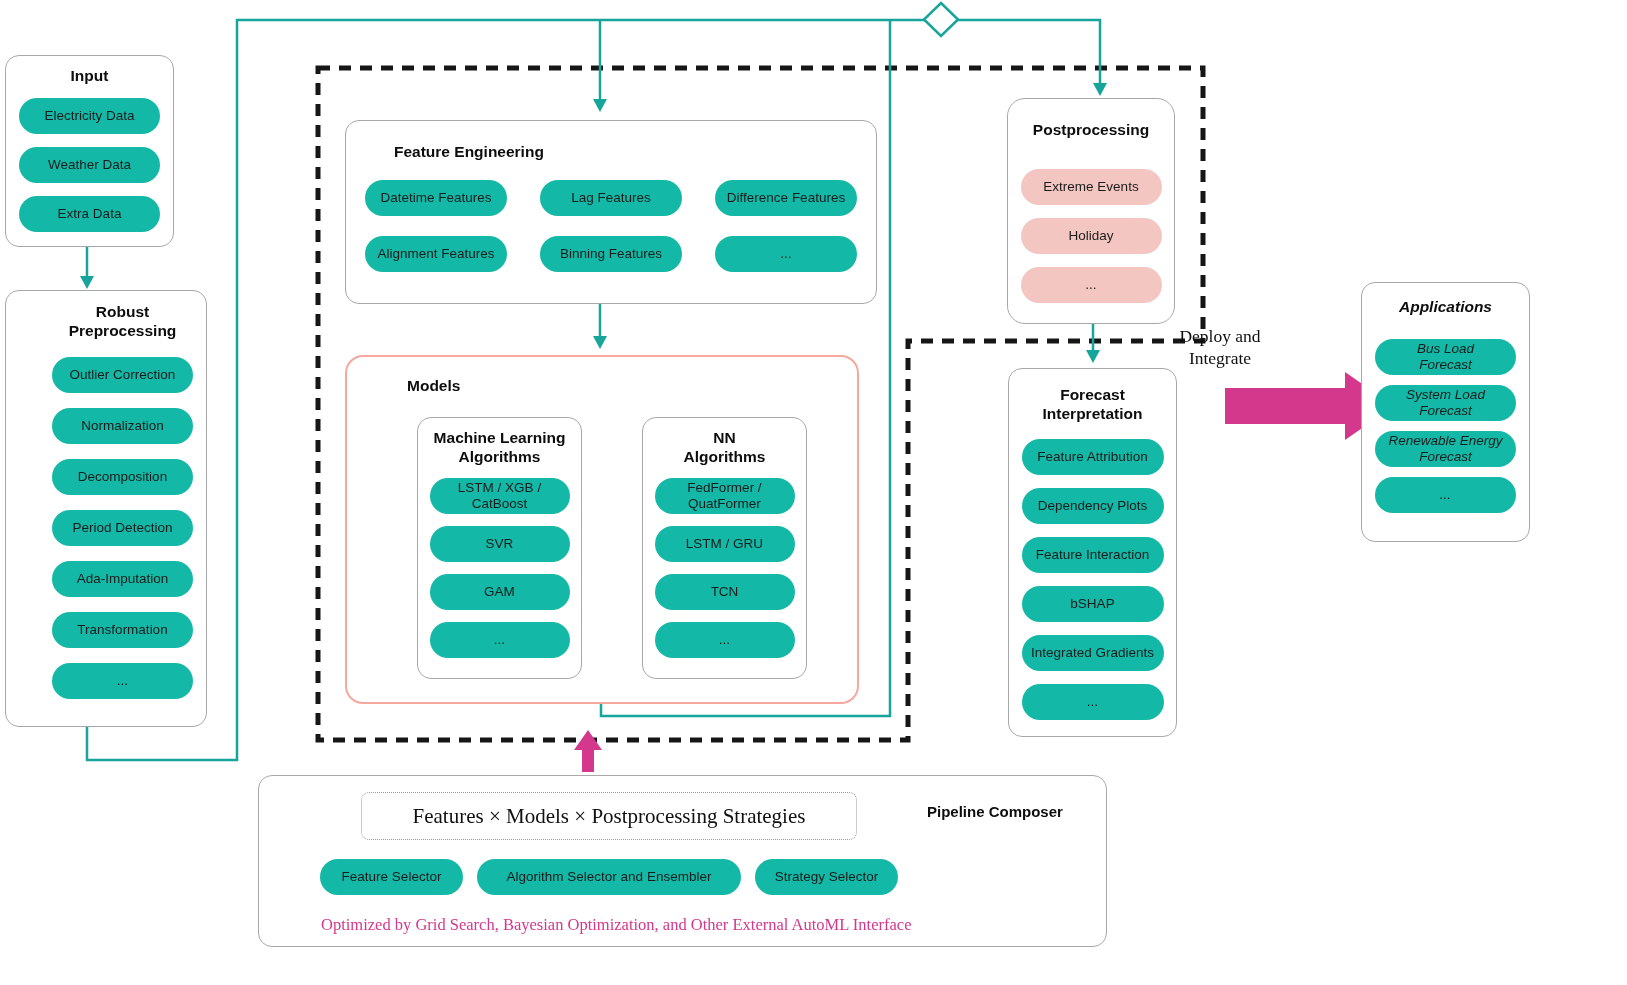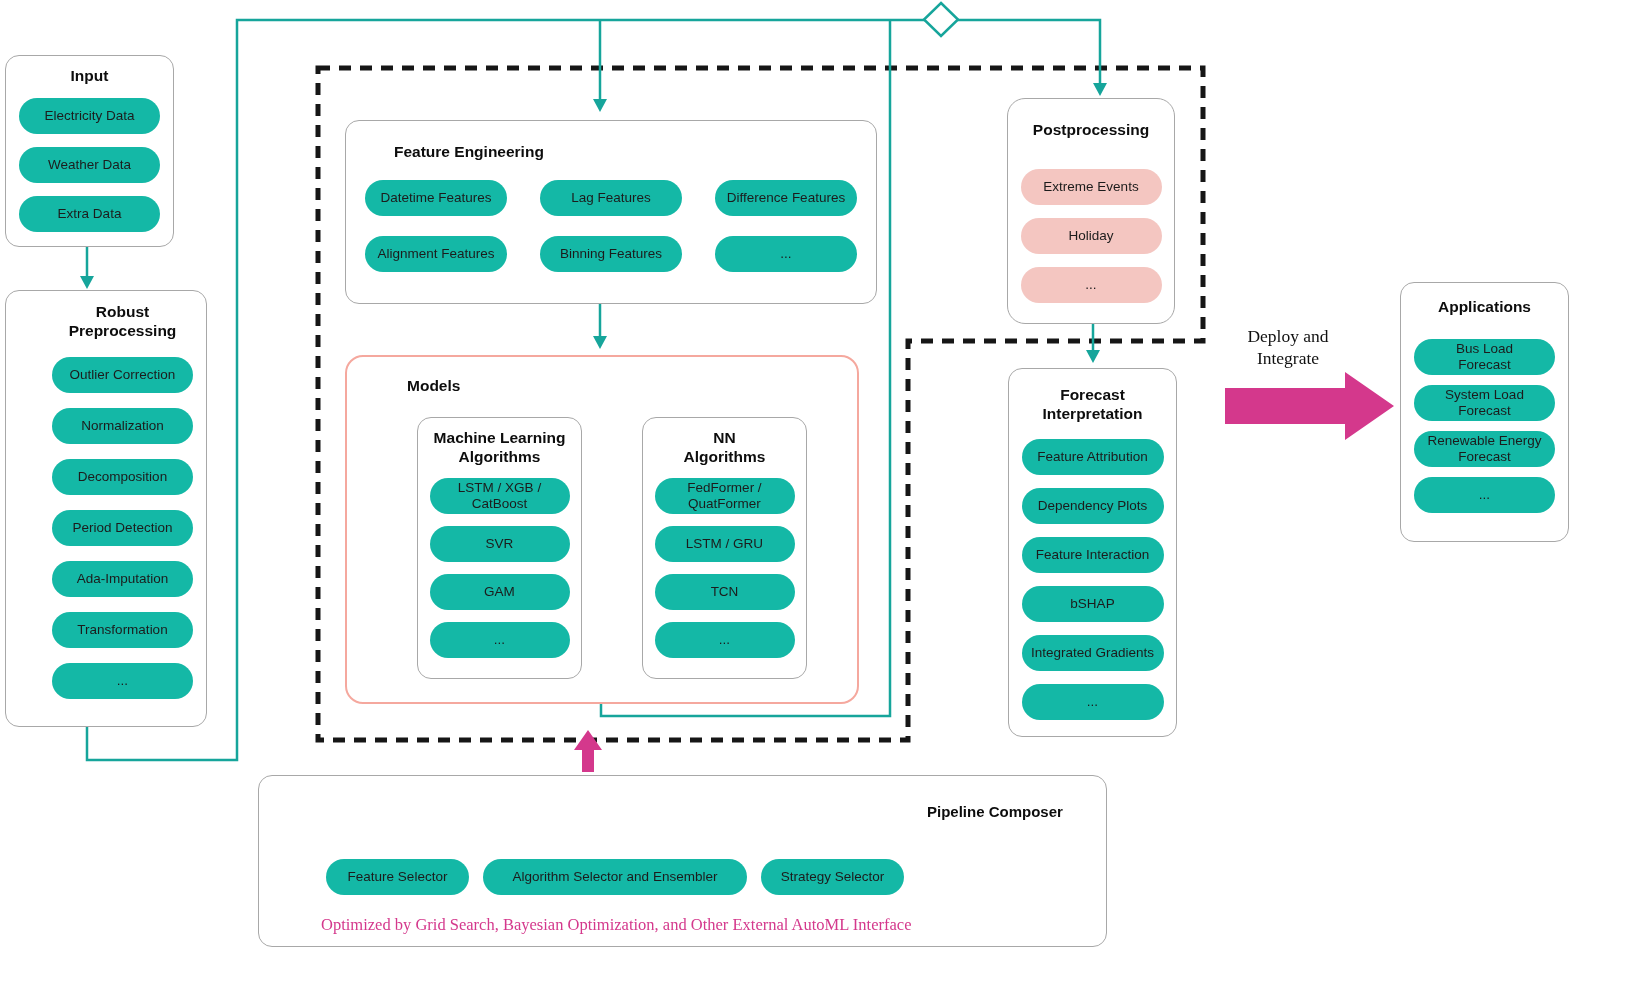--- a/index.html
+++ b/index.html
@@ -12,25 +12,25 @@
         text-align:center;font-size:13.5px;color:#1c1c1c;white-space:pre-line;line-height:1.18;
         min-height:36px;padding:2px 6px;box-sizing:border-box;}
   .pill.salmon{background:#f4c6c1;}
   .col{display:flex;flex-direction:column;align-items:center;}
   .fe-grid{display:grid;grid-template-columns:repeat(3,142px);gap:20px 33px;justify-content:center;margin-top:18px;}
   .models-box{border:2px solid #f5a89e;border-radius:18px;}
   .subbox{position:absolute;background:#fff;border:1.6px solid #a8a8a8;border-radius:14px;}
   .formula-box{position:absolute;left:102px;top:16px;width:494px;height:46px;border:1.6px dotted #9a9a9a;
                border-radius:8px;display:flex;align-items:center;justify-content:center;
                font-family:"Liberation Serif",serif;font-size:21px;color:#101010;}
-  .selector-row{position:absolute;left:67px;top:83px;display:flex;gap:14px;}
+  .selector-row{position:absolute;left:61px;top:83px;display:flex;gap:14px;}
   .composer-note{position:absolute;left:62px;top:139px;font-family:"Liberation Serif",serif;
                  font-size:16.5px;color:#d4388c;}
   .composer-title{position:absolute;left:668px;top:27px;width:180px;text-align:left;font-size:15px;}
-  .deploy-label{position:absolute;left:1232px;top:326px;width:112px;text-align:center;z-index:1;
+  .deploy-label{position:absolute;left:1164px;top:326px;width:112px;text-align:center;z-index:1;
                 font-family:"Liberation Serif",serif;font-size:17.5px;line-height:1.25;
                 white-space:pre-line;color:#101010;}
 </style>
 </head>
 <body>
 
 <div id="canvas">
 
   <svg class="overlay" width="1627" height="985" viewBox="0 0 1627 985">
 
@@ -137,34 +137,37 @@
     <div class="col" style="margin-top:16px;gap:13px;">
       <div class="pill" style="width:142px;">Feature Attribution</div>
       <div class="pill" style="width:142px;">Dependency Plots</div>
       <div class="pill" style="width:142px;">Feature Interaction</div>
       <div class="pill" style="width:142px;">bSHAP</div>
       <div class="pill" style="width:142px;">Integrated Gradients</div>
       <div class="pill" style="width:142px;">...</div>
     </div>
   </div>
 
-  <div class="box" style="left:1400px;top:282px;width:167px;height:258px;">
+  <div class="box" style="left:1361px;top:282px;width:167px;height:258px;font-style:italic;">
     <div class="box-title" style="margin-top:15px;">Applications</div>
     <div class="col" style="margin-top:22px;gap:10px;">
       <div class="pill" style="width:141px;">Bus Load
 Forecast</div>
       <div class="pill" style="width:141px;">System Load
 Forecast</div>
       <div class="pill" style="width:141px;">Renewable Energy
 Forecast</div>
       <div class="pill" style="width:141px;">...</div>
     </div>
   </div>
 
   <div class="box" style="left:258px;top:775px;width:847px;height:170px;">
+    <div class="formula-box">
+      <span>Features × Models × Postprocessing Strategies</span>
+    </div>
     <div class="box-title composer-title">Pipeline Composer</div>
     <div class="selector-row">
       <div class="pill" style="width:143px;">Feature Selector</div>
       <div class="pill" style="width:264px;">Algorithm Selector and Ensembler</div>
       <div class="pill" style="width:143px;">Strategy Selector</div>
     </div>
     <div class="composer-note">Optimized by Grid Search, Bayesian Optimization, and Other External AutoML Interface</div>
   </div>
 
   <div class="deploy-label">Deploy and

